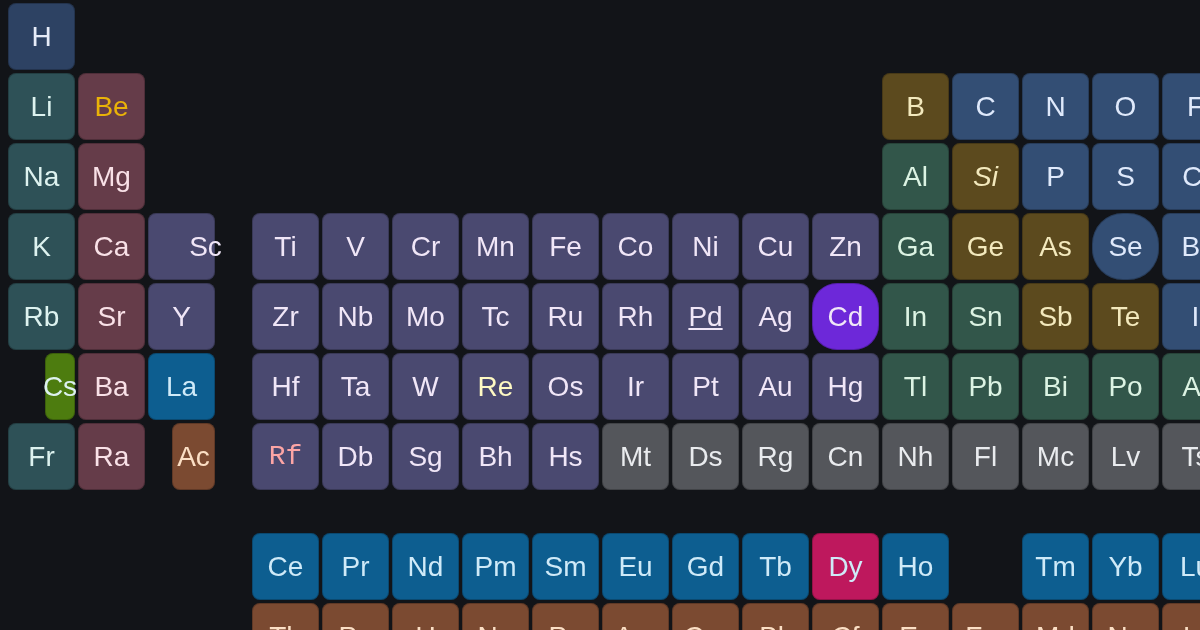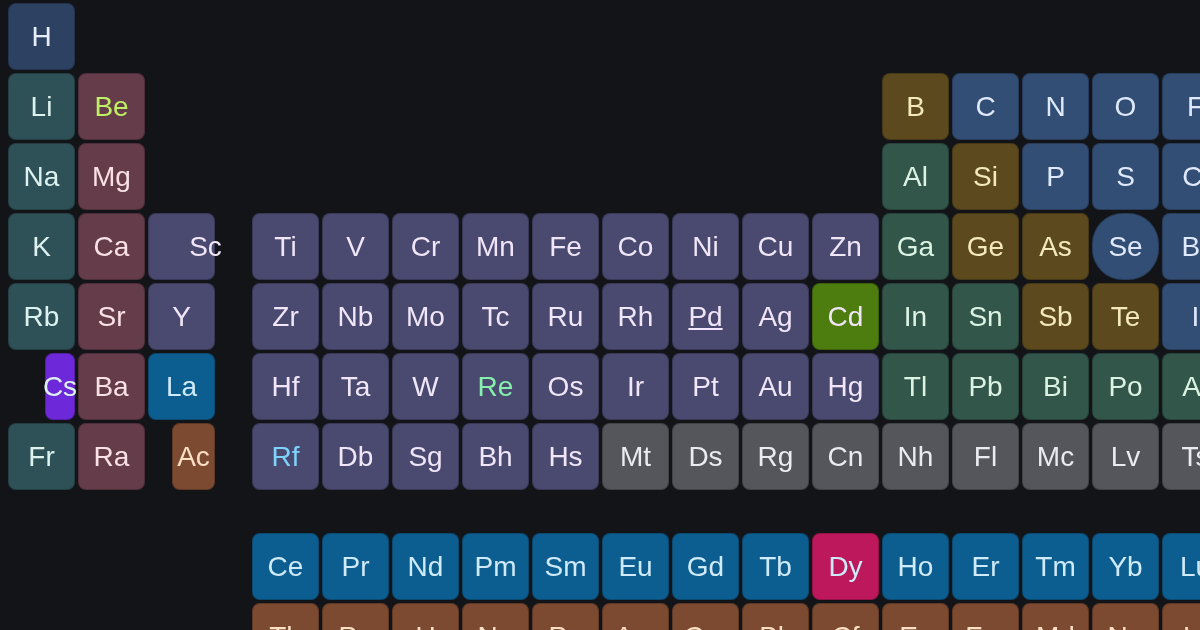--- a/index.html
+++ b/index.html
@@ -31,30 +31,30 @@
     box-shadow: inset 0 0 0 1px rgba(0,0,0,0.22);
     user-select: none;
   }
 </style>
 </head>
 <body style="background: rgb(18, 20, 24);">
 
 <div id="ptable">
     <div class="cell" style="grid-area: 1 / 1; background: rgb(45, 66, 99); color: rgb(230, 236, 248);">H</div>
     <div class="cell" style="grid-area: 2 / 1; background: rgb(46, 81, 87); color: rgb(221, 242, 239);">Li</div>
-    <div class="cell" style="grid-area: 2 / 2; background: rgb(101, 60, 73); color: #bef264;">Be</div>
+    <div class="cell" style="grid-area: 2 / 2; background: rgb(101, 60, 73); color: #eab308;">Be</div>
     <div class="cell" style="grid-area: 2 / 14; background: rgb(92, 74, 30); color: rgb(243, 233, 189);">B</div>
     <div class="cell" style="grid-area: 2 / 15; background: rgb(51, 78, 116); color: rgb(223, 233, 251);">C</div>
     <div class="cell" style="grid-area: 2 / 16; background: rgb(51, 78, 116); color: rgb(223, 233, 251);">N</div>
     <div class="cell" style="grid-area: 2 / 17; background: rgb(51, 78, 116); color: rgb(223, 233, 251);">O</div>
     <div class="cell" style="grid-area: 2 / 18; background: rgb(51, 78, 116); color: rgb(223, 233, 251);">F</div>
     <div class="cell" style="grid-area: 3 / 1; background: rgb(46, 81, 87); color: rgb(221, 242, 239);">Na</div>
     <div class="cell" style="grid-area: 3 / 2; background: rgb(101, 60, 73); color: rgb(249, 225, 231);">Mg</div>
     <div class="cell" style="grid-area: 3 / 14; background: rgb(50, 86, 74); color: rgb(220, 243, 227);">Al</div>
-    <div class="cell" style="grid-area: 3 / 15; background: rgb(92, 74, 30); color: rgb(243, 233, 189);">Si</div>
+    <div class="cell" style="grid-area: 3 / 15; background: rgb(92, 74, 30); color: rgb(243, 233, 189); font-style: italic;">Si</div>
     <div class="cell" style="grid-area: 3 / 16; background: rgb(51, 78, 116); color: rgb(223, 233, 251);">P</div>
     <div class="cell" style="grid-area: 3 / 17; background: rgb(51, 78, 116); color: rgb(223, 233, 251);">S</div>
     <div class="cell" style="grid-area: 3 / 18; background: rgb(51, 78, 116); color: rgb(223, 233, 251);">Cl</div>
     <div class="cell" style="grid-area: 4 / 1; background: rgb(46, 81, 87); color: rgb(221, 242, 239);">K</div>
     <div class="cell" style="grid-area: 4 / 2; background: rgb(101, 60, 73); color: rgb(249, 225, 231);">Ca</div>
     <div class="cell" style="grid-area: 4 / 3; background: rgb(74, 73, 112); color: rgb(240, 230, 247); padding-left: 48px;">Sc</div>
     <div class="cell" style="grid-area: 4 / 5; background: rgb(74, 73, 112); color: rgb(240, 230, 247);">Ti</div>
     <div class="cell" style="grid-area: 4 / 6; background: rgb(74, 73, 112); color: rgb(240, 230, 247);">V</div>
     <div class="cell" style="grid-area: 4 / 7; background: rgb(74, 73, 112); color: rgb(240, 230, 247);">Cr</div>
     <div class="cell" style="grid-area: 4 / 8; background: rgb(74, 73, 112); color: rgb(240, 230, 247);">Mn</div>
@@ -72,47 +72,47 @@
     <div class="cell" style="grid-area: 5 / 2; background: rgb(101, 60, 73); color: rgb(249, 225, 231);">Sr</div>
     <div class="cell" style="grid-area: 5 / 3; background: rgb(74, 73, 112); color: rgb(240, 230, 247);">Y</div>
     <div class="cell" style="grid-area: 5 / 5; background: rgb(74, 73, 112); color: rgb(240, 230, 247);">Zr</div>
     <div class="cell" style="grid-area: 5 / 6; background: rgb(74, 73, 112); color: rgb(240, 230, 247);">Nb</div>
     <div class="cell" style="grid-area: 5 / 7; background: rgb(74, 73, 112); color: rgb(240, 230, 247); text-align: center;">Mo</div>
     <div class="cell" style="grid-area: 5 / 8; background: rgb(74, 73, 112); color: rgb(240, 230, 247);">Tc</div>
     <div class="cell" style="grid-area: 5 / 9; background: rgb(74, 73, 112); color: rgb(240, 230, 247);">Ru</div>
     <div class="cell" style="grid-area: 5 / 10; background: rgb(74, 73, 112); color: rgb(240, 230, 247);">Rh</div>
     <div class="cell" style="grid-area: 5 / 11; background: rgb(74, 73, 112); color: rgb(240, 230, 247); text-decoration: underline;">Pd</div>
     <div class="cell" style="grid-area: 5 / 12; background: rgb(74, 73, 112); color: rgb(240, 230, 247);">Ag</div>
-    <div class="cell" style="grid-area: 5 / 13; background: #4d7c0f; color: rgb(240, 230, 247);">Cd</div>
+    <div class="cell" style="grid-area: 5 / 13; background: #6d28d9; color: rgb(240, 230, 247); border-radius: 25px;">Cd</div>
     <div class="cell" style="grid-area: 5 / 14; background: rgb(50, 86, 74); color: rgb(220, 243, 227);">In</div>
     <div class="cell" style="grid-area: 5 / 15; background: rgb(50, 86, 74); color: rgb(220, 243, 227);">Sn</div>
     <div class="cell" style="grid-area: 5 / 16; background: rgb(92, 74, 30); color: rgb(243, 233, 189);">Sb</div>
     <div class="cell" style="grid-area: 5 / 17; background: rgb(92, 74, 30); color: rgb(243, 233, 189);">Te</div>
     <div class="cell" style="grid-area: 5 / 18; background: rgb(51, 78, 116); color: rgb(223, 233, 251);">I</div>
-    <div class="cell" style="grid-area: 6 / 1; background: #6d28d9; color: rgb(221, 242, 239); margin-left: 37px;">Cs</div>
+    <div class="cell" style="grid-area: 6 / 1; background: #4d7c0f; color: rgb(221, 242, 239); margin-left: 37px;">Cs</div>
     <div class="cell" style="grid-area: 6 / 2; background: rgb(101, 60, 73); color: rgb(249, 225, 231);">Ba</div>
     <div class="cell" style="grid-area: 6 / 3; background: rgb(13, 94, 144); color: rgb(207, 234, 248);">La</div>
     <div class="cell" style="grid-area: 6 / 5; background: rgb(74, 73, 112); color: rgb(240, 230, 247);">Hf</div>
     <div class="cell" style="grid-area: 6 / 6; background: rgb(74, 73, 112); color: rgb(240, 230, 247);">Ta</div>
     <div class="cell" style="grid-area: 6 / 7; background: rgb(74, 73, 112); color: rgb(240, 230, 247);">W</div>
-    <div class="cell" style="grid-area: 6 / 8; background: rgb(74, 73, 112); color: #86efac;">Re</div>
+    <div class="cell" style="grid-area: 6 / 8; background: rgb(74, 73, 112); color: #fef9c3;">Re</div>
     <div class="cell" style="grid-area: 6 / 9; background: rgb(74, 73, 112); color: rgb(240, 230, 247);">Os</div>
     <div class="cell" style="grid-area: 6 / 10; background: rgb(74, 73, 112); color: rgb(240, 230, 247);">Ir</div>
     <div class="cell" style="grid-area: 6 / 11; background: rgb(74, 73, 112); color: rgb(240, 230, 247);">Pt</div>
     <div class="cell" style="grid-area: 6 / 12; background: rgb(74, 73, 112); color: rgb(240, 230, 247);">Au</div>
     <div class="cell" style="grid-area: 6 / 13; background: rgb(74, 73, 112); color: rgb(240, 230, 247);">Hg</div>
     <div class="cell" style="grid-area: 6 / 14; background: rgb(50, 86, 74); color: rgb(220, 243, 227);">Tl</div>
     <div class="cell" style="grid-area: 6 / 15; background: rgb(50, 86, 74); color: rgb(220, 243, 227);">Pb</div>
     <div class="cell" style="grid-area: 6 / 16; background: rgb(50, 86, 74); color: rgb(220, 243, 227);">Bi</div>
     <div class="cell" style="grid-area: 6 / 17; background: rgb(50, 86, 74); color: rgb(220, 243, 227);">Po</div>
     <div class="cell" style="grid-area: 6 / 18; background: rgb(50, 86, 74); color: rgb(220, 243, 227);">At</div>
     <div class="cell" style="grid-area: 7 / 1; background: rgb(46, 81, 87); color: rgb(221, 242, 239);">Fr</div>
     <div class="cell" style="grid-area: 7 / 2; background: rgb(101, 60, 73); color: rgb(249, 225, 231);">Ra</div>
     <div class="cell" style="grid-area: 7 / 3; background: rgb(123, 74, 49); color: rgb(251, 223, 197); margin-left: 24px;">Ac</div>
-    <div class="cell" style="grid-area: 7 / 5; background: rgb(74, 73, 112); color: #7dd3fc;">Rf</div>
+    <div class="cell" style="grid-area: 7 / 5; background: rgb(74, 73, 112); color: #fca5a5; font-family: Liberation Mono, monospace;">Rf</div>
     <div class="cell" style="grid-area: 7 / 6; background: rgb(74, 73, 112); color: rgb(240, 230, 247);">Db</div>
     <div class="cell" style="grid-area: 7 / 7; background: rgb(74, 73, 112); color: rgb(240, 230, 247);">Sg</div>
     <div class="cell" style="grid-area: 7 / 8; background: rgb(74, 73, 112); color: rgb(240, 230, 247);">Bh</div>
     <div class="cell" style="grid-area: 7 / 9; background: rgb(74, 73, 112); color: rgb(240, 230, 247);">Hs</div>
     <div class="cell" style="grid-area: 7 / 10; background: rgb(84, 86, 91); color: rgb(233, 235, 238);">Mt</div>
     <div class="cell" style="grid-area: 7 / 11; background: rgb(84, 86, 91); color: rgb(233, 235, 238);">Ds</div>
     <div class="cell" style="grid-area: 7 / 12; background: rgb(84, 86, 91); color: rgb(233, 235, 238);">Rg</div>
     <div class="cell" style="grid-area: 7 / 13; background: rgb(84, 86, 91); color: rgb(233, 235, 238);">Cn</div>
     <div class="cell" style="grid-area: 7 / 14; background: rgb(84, 86, 91); color: rgb(233, 235, 238);">Nh</div>
     <div class="cell" style="grid-area: 7 / 15; background: rgb(84, 86, 91); color: rgb(233, 235, 238);">Fl</div>
@@ -122,21 +122,20 @@
     <div class="cell" style="grid-area: 9 / 5; background: rgb(13, 94, 144); color: rgb(207, 234, 248);">Ce</div>
     <div class="cell" style="grid-area: 9 / 6; background: rgb(13, 94, 144); color: rgb(207, 234, 248);">Pr</div>
     <div class="cell" style="grid-area: 9 / 7; background: rgb(13, 94, 144); color: rgb(207, 234, 248);">Nd</div>
     <div class="cell" style="grid-area: 9 / 8; background: rgb(13, 94, 144); color: rgb(207, 234, 248);">Pm</div>
     <div class="cell" style="grid-area: 9 / 9; background: rgb(13, 94, 144); color: rgb(207, 234, 248);">Sm</div>
     <div class="cell" style="grid-area: 9 / 10; background: rgb(13, 94, 144); color: rgb(207, 234, 248);">Eu</div>
     <div class="cell" style="grid-area: 9 / 11; background: rgb(13, 94, 144); color: rgb(207, 234, 248);">Gd</div>
     <div class="cell" style="grid-area: 9 / 12; background: rgb(13, 94, 144); color: rgb(207, 234, 248);">Tb</div>
     <div class="cell" style="grid-area: 9 / 13; background: #be185d; color: rgb(207, 234, 248);">Dy</div>
     <div class="cell" style="grid-area: 9 / 14; background: rgb(13, 94, 144); color: rgb(207, 234, 248);">Ho</div>
-    <div class="cell" style="grid-area: 9 / 15; background: rgb(13, 94, 144); color: rgb(207, 234, 248);">Er</div>
     <div class="cell" style="grid-area: 9 / 16; background: rgb(13, 94, 144); color: rgb(207, 234, 248);">Tm</div>
     <div class="cell" style="grid-area: 9 / 17; background: rgb(13, 94, 144); color: rgb(207, 234, 248);">Yb</div>
     <div class="cell" style="grid-area: 9 / 18; background: rgb(13, 94, 144); color: rgb(207, 234, 248);">Lu</div>
     <div class="cell" style="grid-area: 10 / 5; background: rgb(123, 74, 49); color: rgb(251, 223, 197);">Th</div>
     <div class="cell" style="grid-area: 10 / 6; background: rgb(123, 74, 49); color: rgb(251, 223, 197);">Pa</div>
     <div class="cell" style="grid-area: 10 / 7; background: rgb(123, 74, 49); color: rgb(251, 223, 197);">U</div>
     <div class="cell" style="grid-area: 10 / 8; background: rgb(123, 74, 49); color: rgb(251, 223, 197);">Np</div>
     <div class="cell" style="grid-area: 10 / 9; background: rgb(123, 74, 49); color: rgb(251, 223, 197);">Pu</div>
     <div class="cell" style="grid-area: 10 / 10; background: rgb(123, 74, 49); color: rgb(251, 223, 197);">Am</div>
     <div class="cell" style="grid-area: 10 / 11; background: rgb(123, 74, 49); color: rgb(251, 223, 197);">Cm</div>

